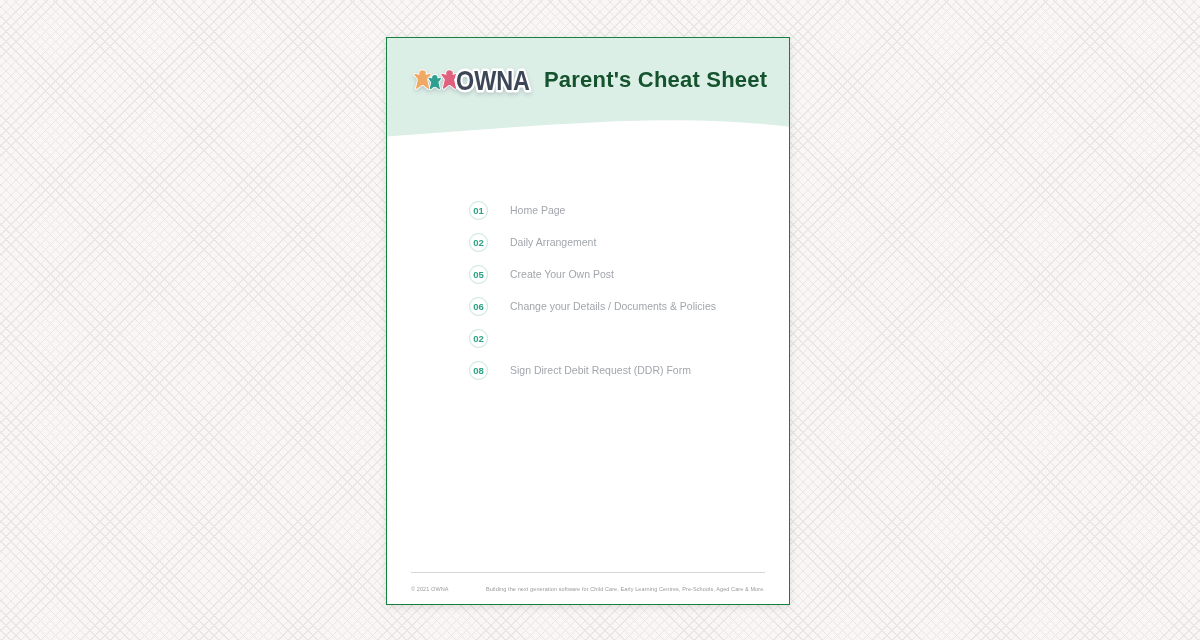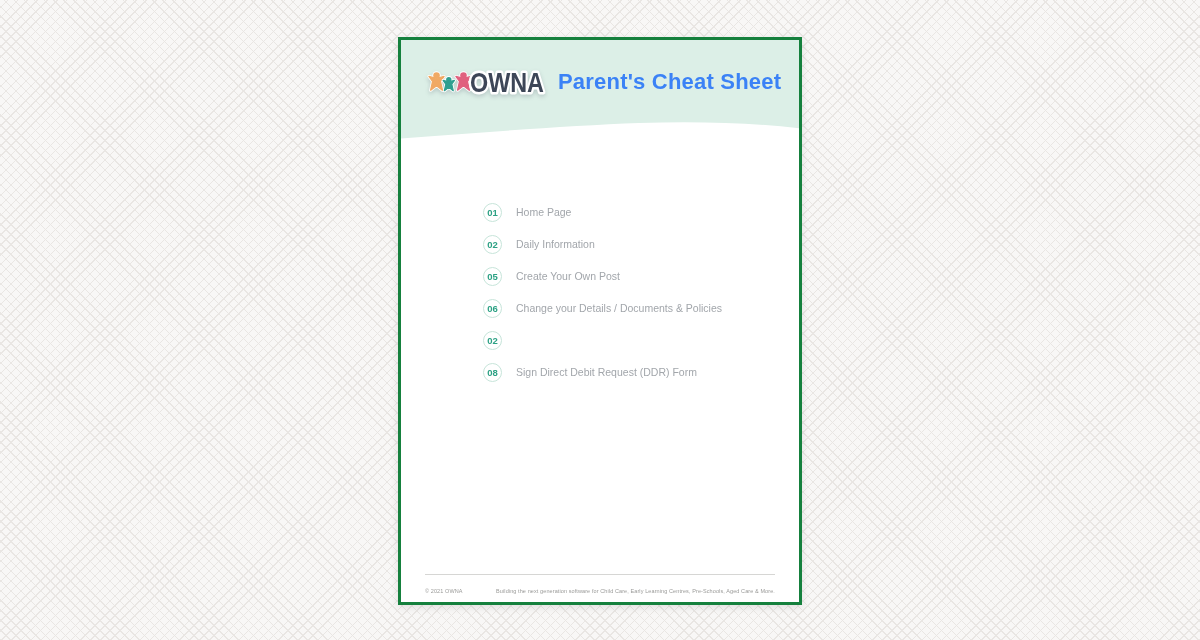--- a/index.html
+++ b/index.html
@@ -12,26 +12,26 @@
   }
   body {
     background-color: #f8f7f6;
     background-image:
       repeating-linear-gradient(45deg, #e9e6e3 0 1px, transparent 1px 7px),
       repeating-linear-gradient(-45deg, #e9e6e3 0 1px, transparent 1px 7px);
     position: relative;
   }
   .doc-page {
     position: absolute;
-    left: 398px;
+    left: 386px;
     top: 37px;
     width: 404px;
     height: 568px;
     background: #ffffff;
-    border: 3px solid #15803d;
+    border: 1px solid #15803d;
     box-sizing: border-box;
     box-shadow: 0 2px 8px rgba(0,0,0,0.10);
     overflow: hidden;
   }
   .header-band {
     position: absolute;
     top: 0; left: 0; right: 0;
     height: 78px;
     background: #dcefe7;
   }
@@ -54,33 +54,34 @@
     align-items: center;
     filter: drop-shadow(0 2px 2px rgba(60,70,87,0.22));
   }
   .owna-figures { display: block; }
   .owna-wordmark-svg { display: block; margin-left: -6px; }
   .page-title {
     margin-left: 9px;
     font-size: 22px;
     font-weight: bold;
     letter-spacing: 0.2px;
-    color: #3b82f6;
+    color: #14532d;
     white-space: nowrap;
   }
   .toc-list {
     position: absolute;
     left: 82px;
     top: 163px;
     width: 290px;
   }
   .toc-item {
     display: flex;
     align-items: flex-start;
     margin-bottom: 13px;
+    gap: 8px;
   }
   .item-number-badge {
     flex: 0 0 auto;
     width: 19px;
     height: 19px;
     border: 1px solid #c7e5da;
     border-radius: 50%;
     box-sizing: border-box;
     display: flex;
     align-items: center;
@@ -167,21 +168,21 @@
   <div class="toc-item">
       <span class="item-number-badge">
         <span class="item-number">01</span>
       </span>
       <span class="item-label">Home Page</span>
     </div>
       <div class="toc-item">
       <span class="item-number-badge">
         <span class="item-number">02</span>
       </span>
-      <span class="item-label">Daily Information</span>
+      <span class="item-label">Daily Arrangement</span>
     </div>
       <div class="toc-item">
       <span class="item-number-badge">
         <span class="item-number">05</span>
       </span>
       <span class="item-label">Create Your Own Post</span>
     </div>
       <div class="toc-item">
       <span class="item-number-badge">
         <span class="item-number">06</span>

